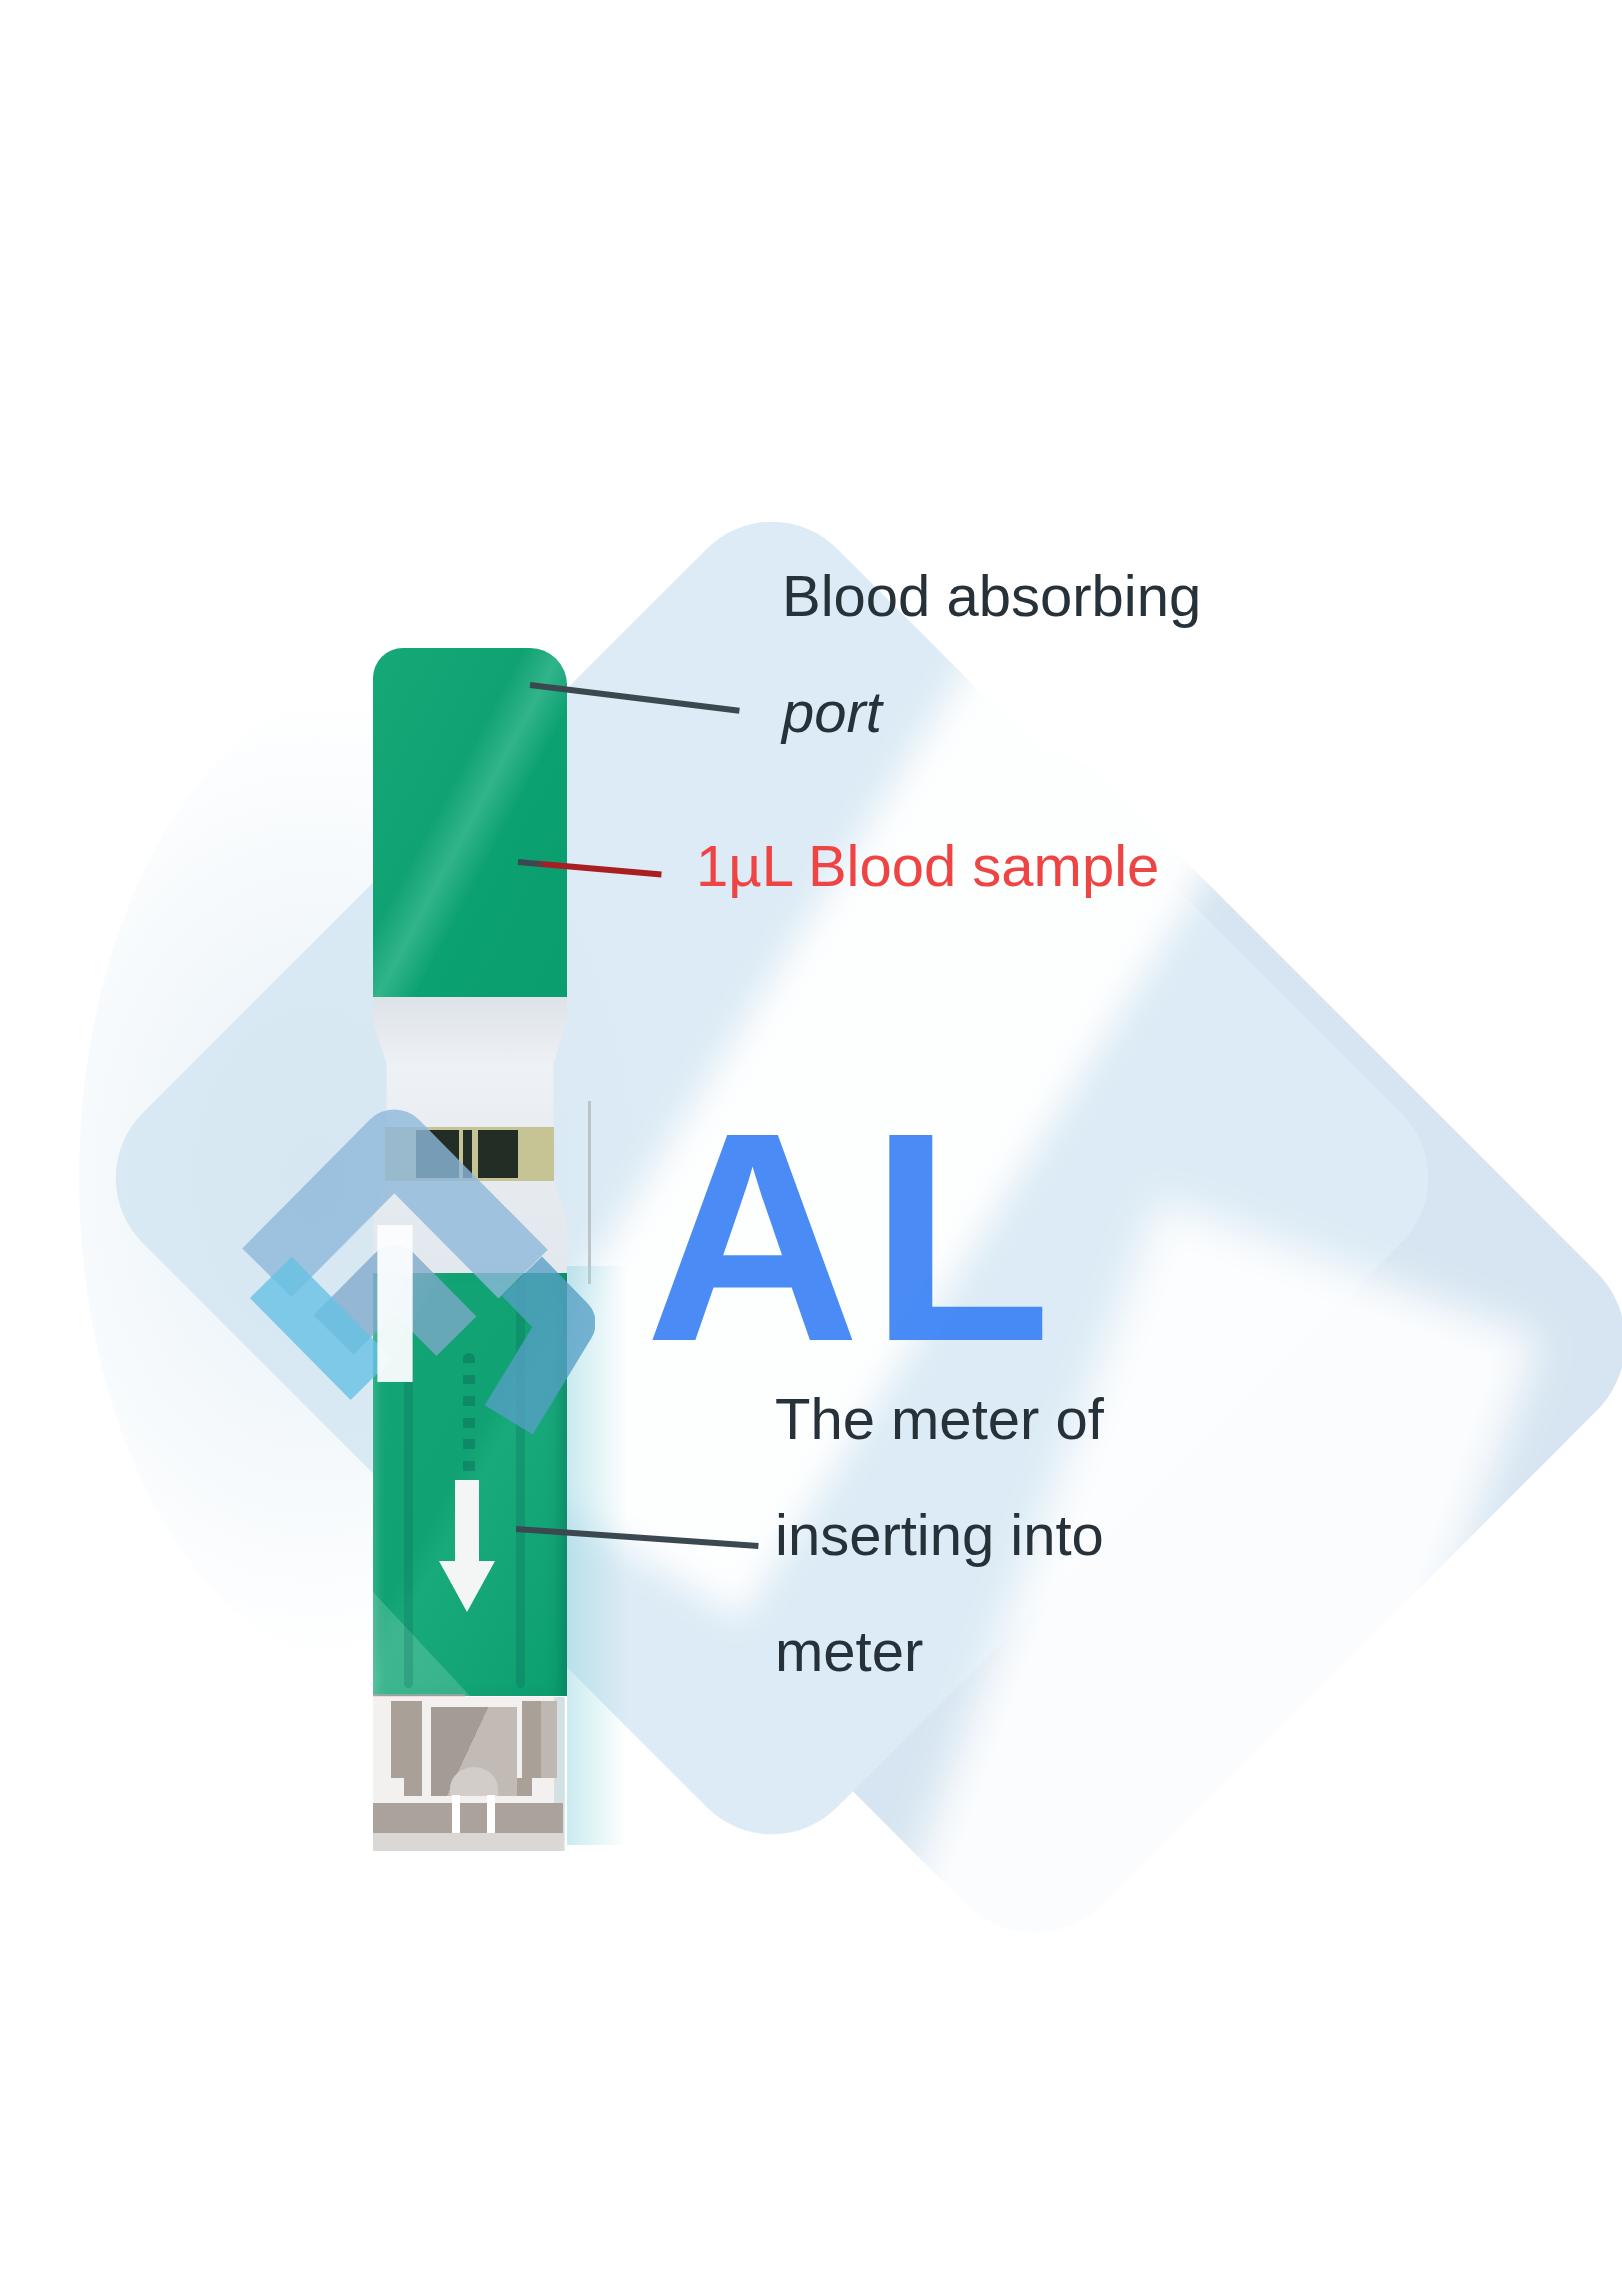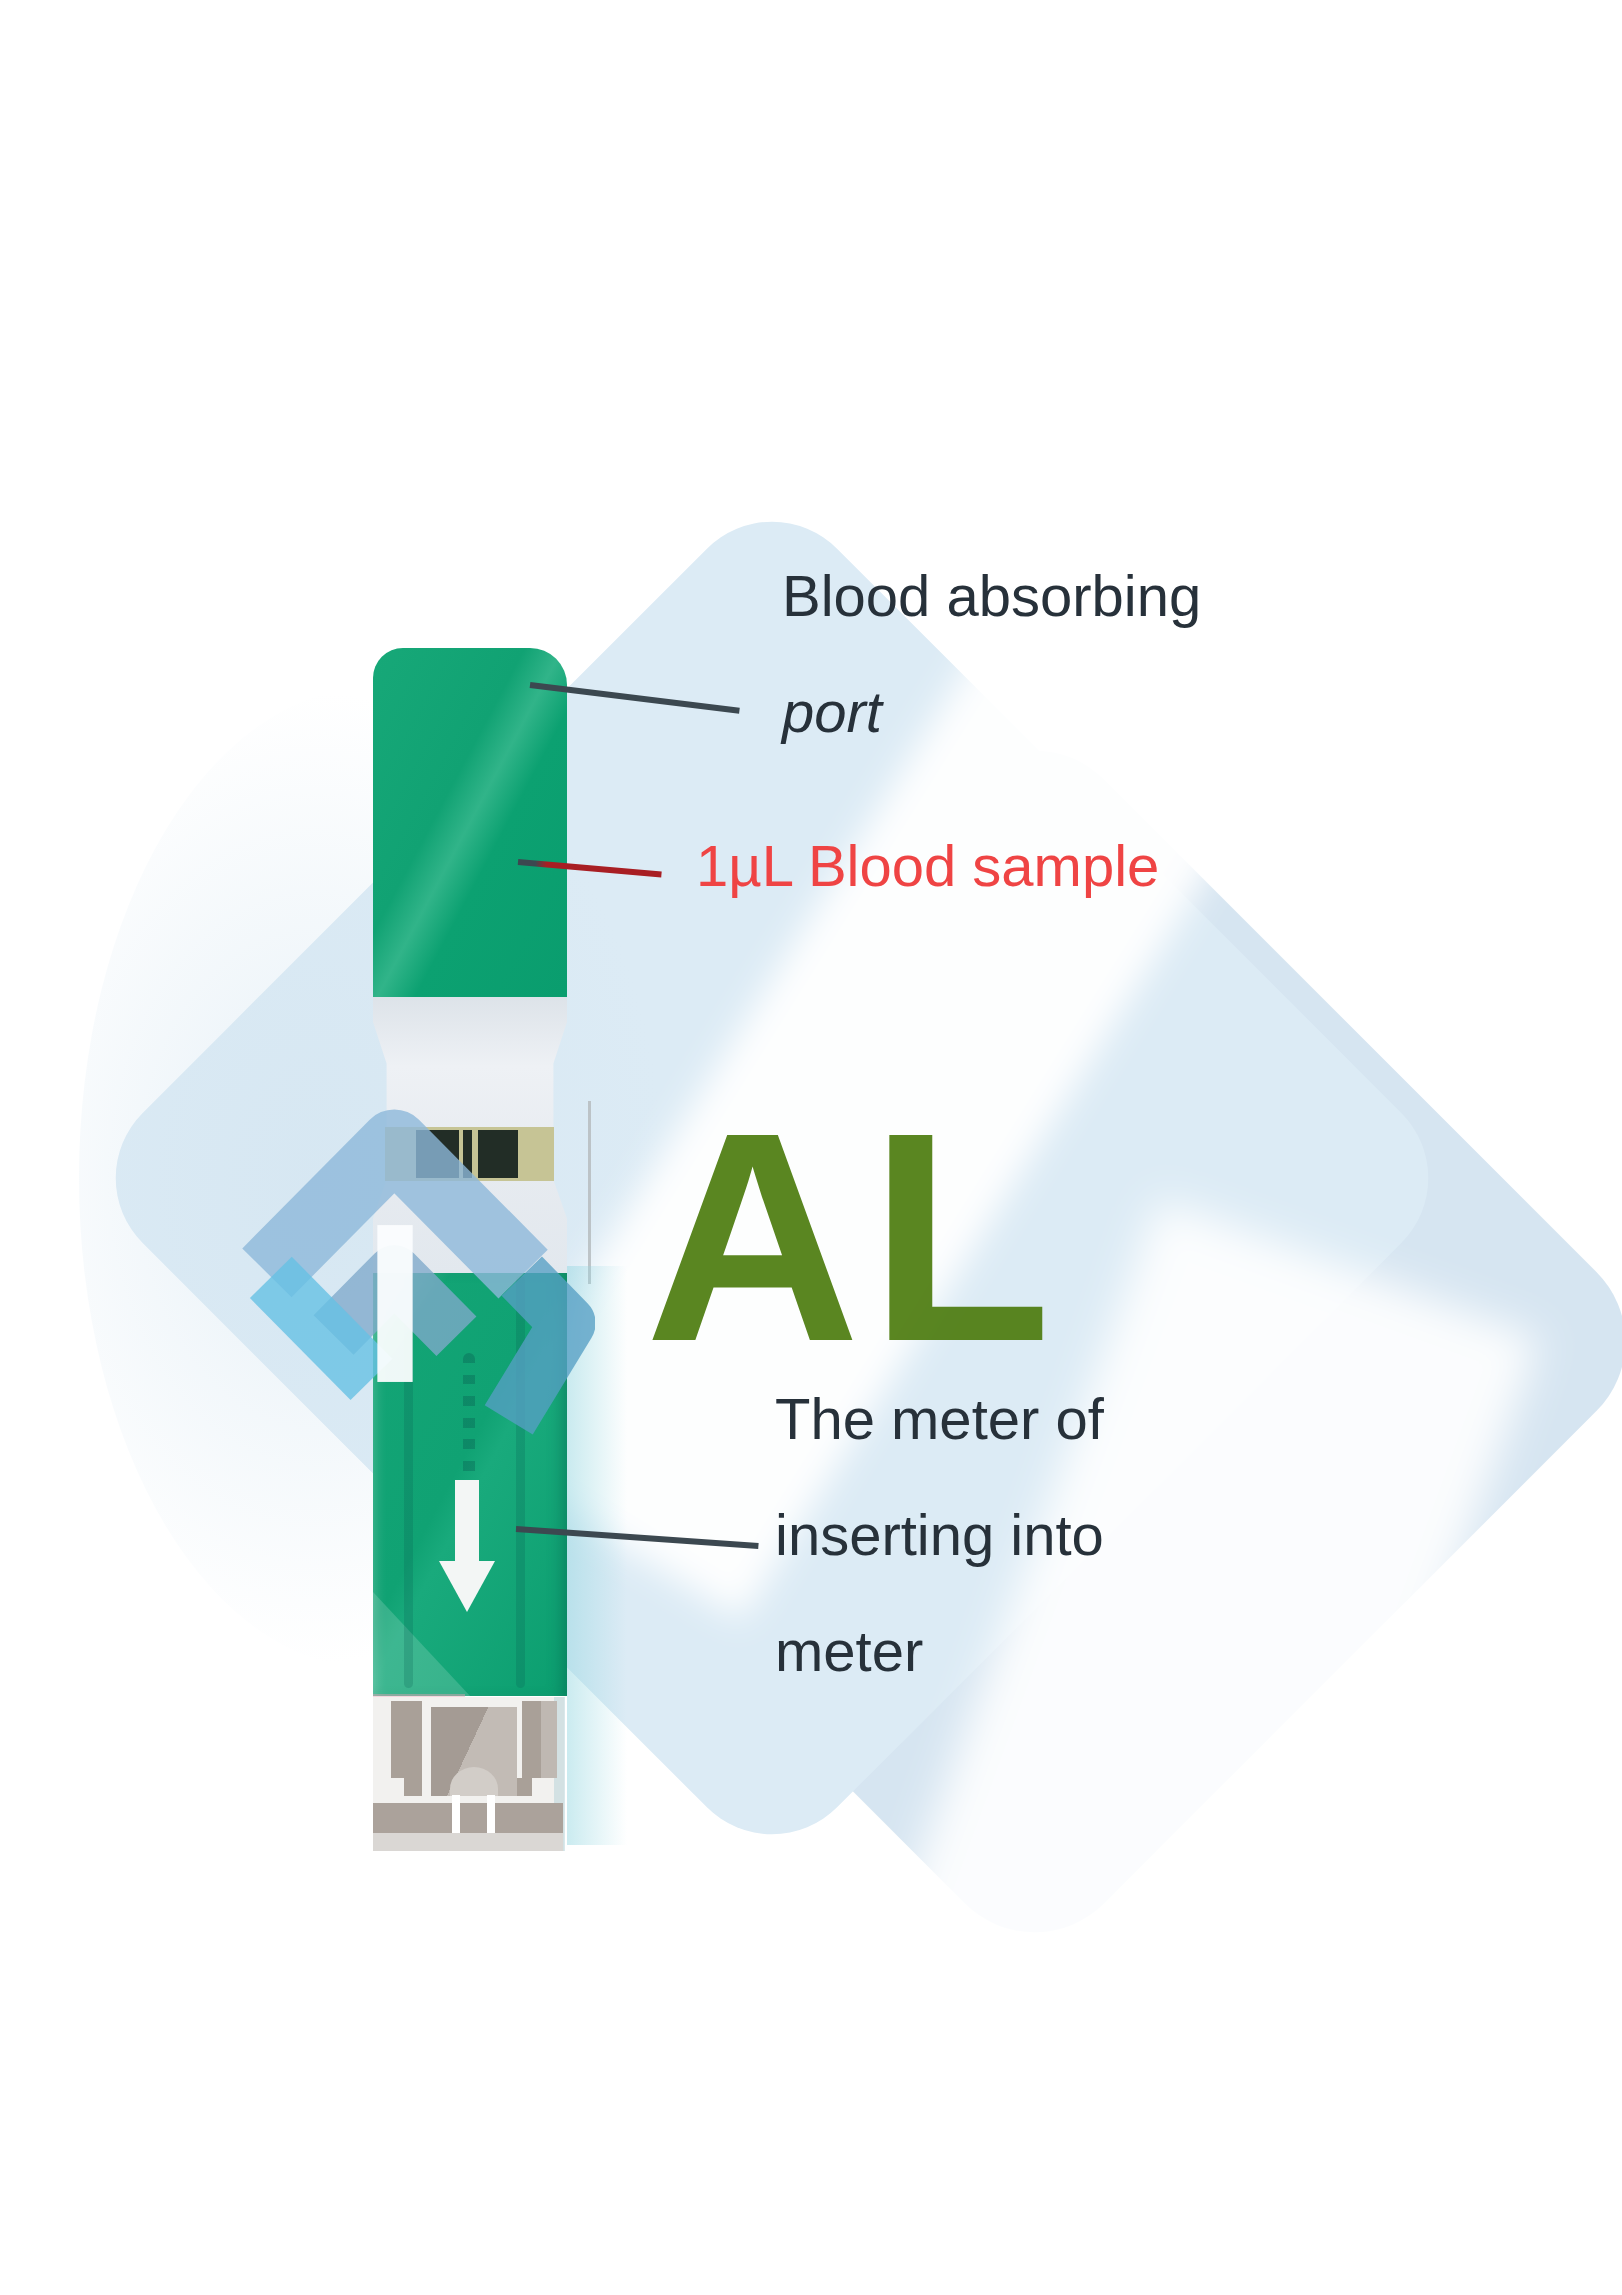--- a/index.html
+++ b/index.html
@@ -15,21 +15,21 @@
   .bg-streak-1{left:798px;top:327px;width:314px;height:1309px;background:rgba(255,255,255,.95);
                transform:rotate(32deg);filter:blur(17px);}
   .bg-streak-2{left:1001px;top:1243px;width:406px;height:851px;background:rgba(255,255,255,.9);
                transform:rotate(20deg);filter:blur(21px);}
   .bg-leftwash{left:79px;top:687px;width:589px;height:982px;border-radius:50%;
                background:radial-gradient(ellipse at 40% 50%, rgba(210,228,240,.55), rgba(210,228,240,0) 70%);}
 
   
   .wm-text{left:645px;top:1088px;width:851px;height:298px;font-size:298px;line-height:298px;
            font-weight:bold;letter-spacing:9.2px;white-space:nowrap;opacity:.92;}
-  .wm-text .first{position:static;color:#4d7c0f;}
+  .wm-text .first{position:static;color:#3b82f6;}
   .wm-text .second{position:static;color:#d9bc96;}
   .wm-divider{left:588px;top:1101px;width:3.3px;height:183px;background:#b8bfc2;opacity:.9;}
   .wm-logo{left:229px;top:1080px;width:366px;height:366px;}
 
   
   .strip-top{left:373px;top:648px;width:194px;height:349px;
              background:linear-gradient(118deg,#17a878 0%,#11a273 40%,#31b489 50%,#0ca171 60%,#0a9d6e 100%);
              border-radius:30px 37px 0 0;}
   .strip-neck{left:373px;top:997px;width:194px;height:277px;
               background:linear-gradient(180deg,#dde3e9 0%,#eef1f5 25%,#e7ebf0 60%,#e2e8ee 100%);

